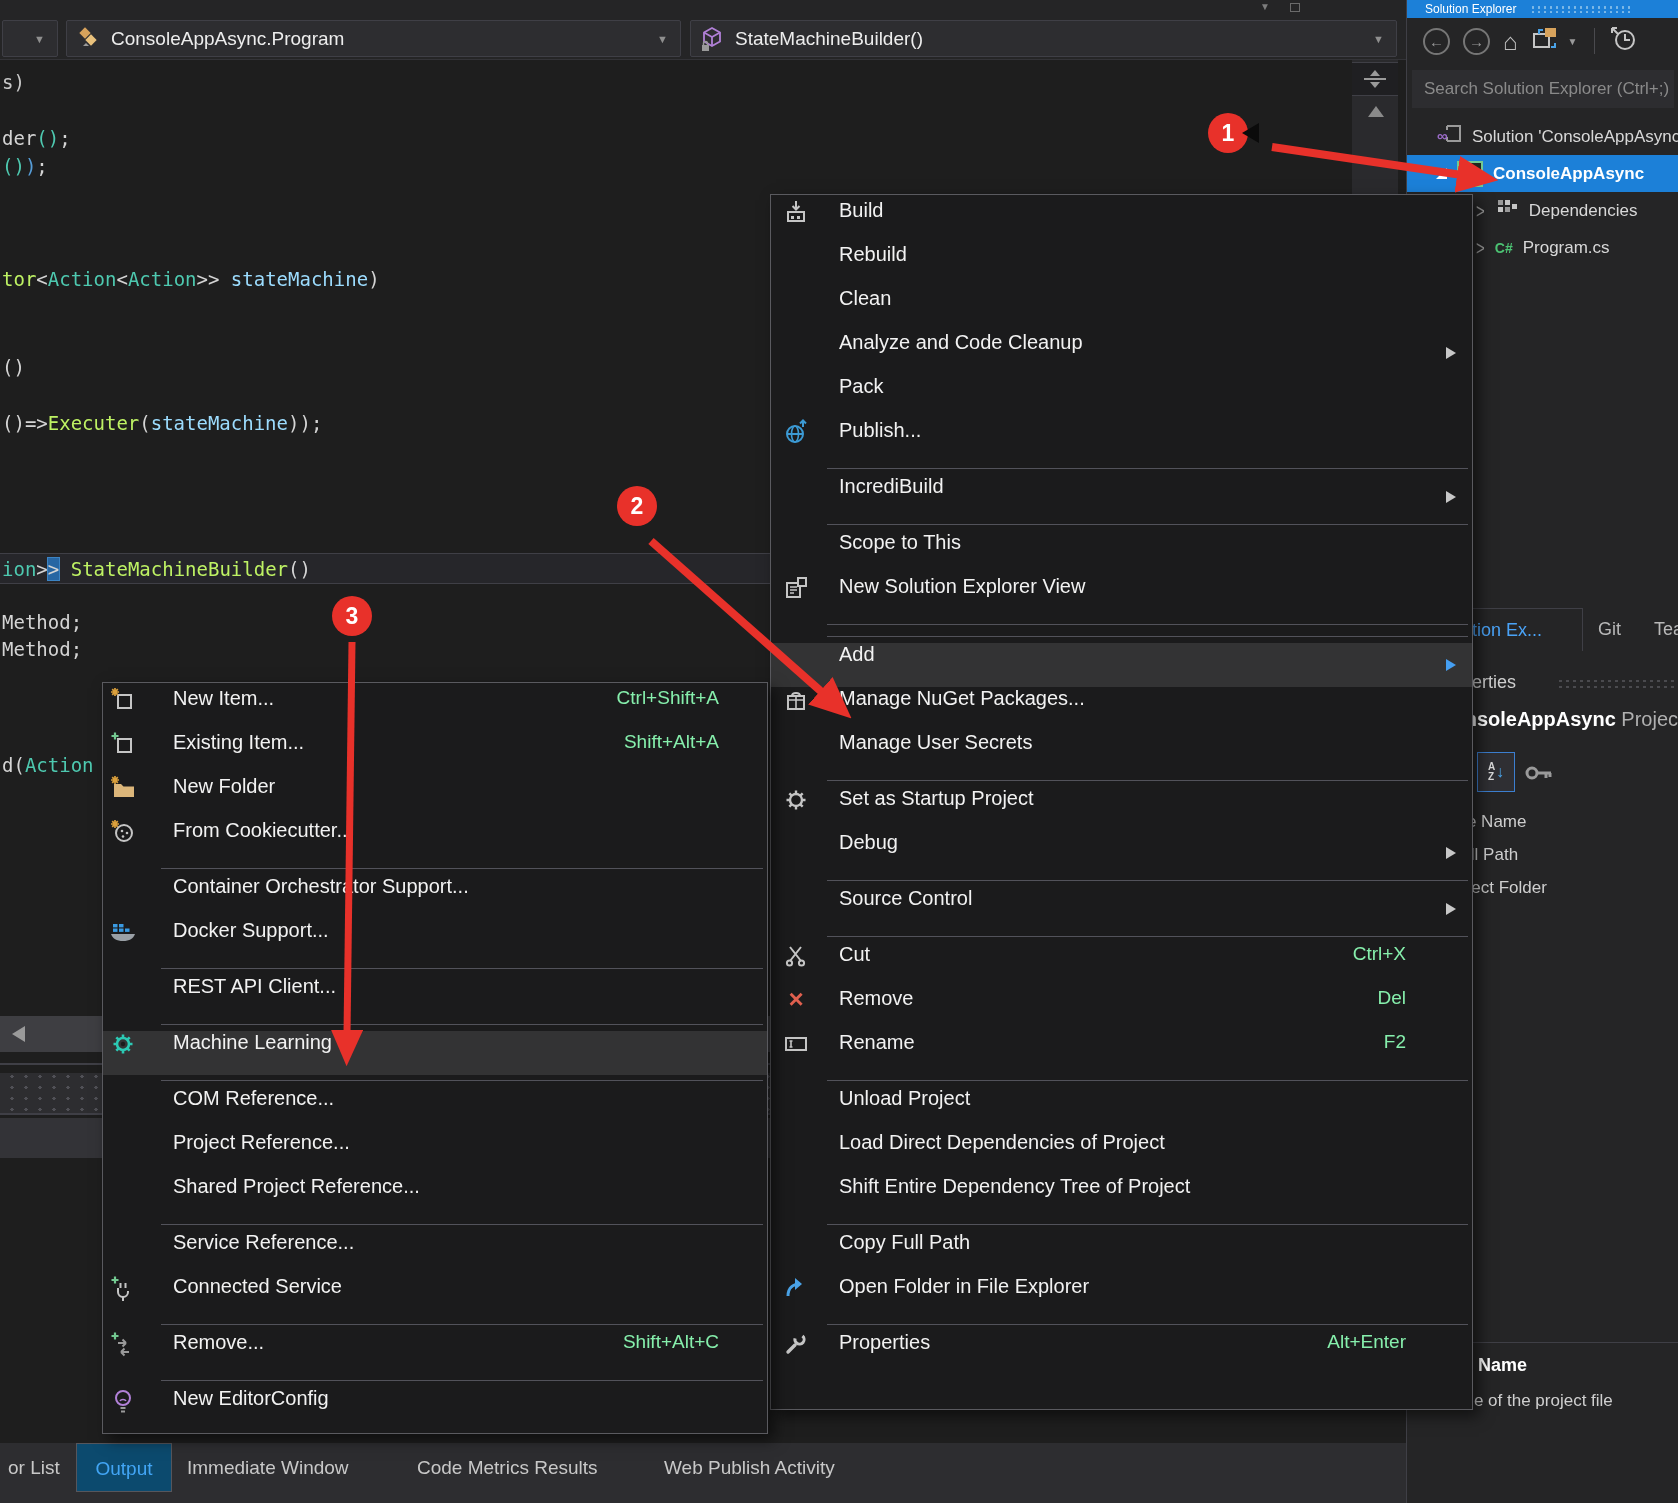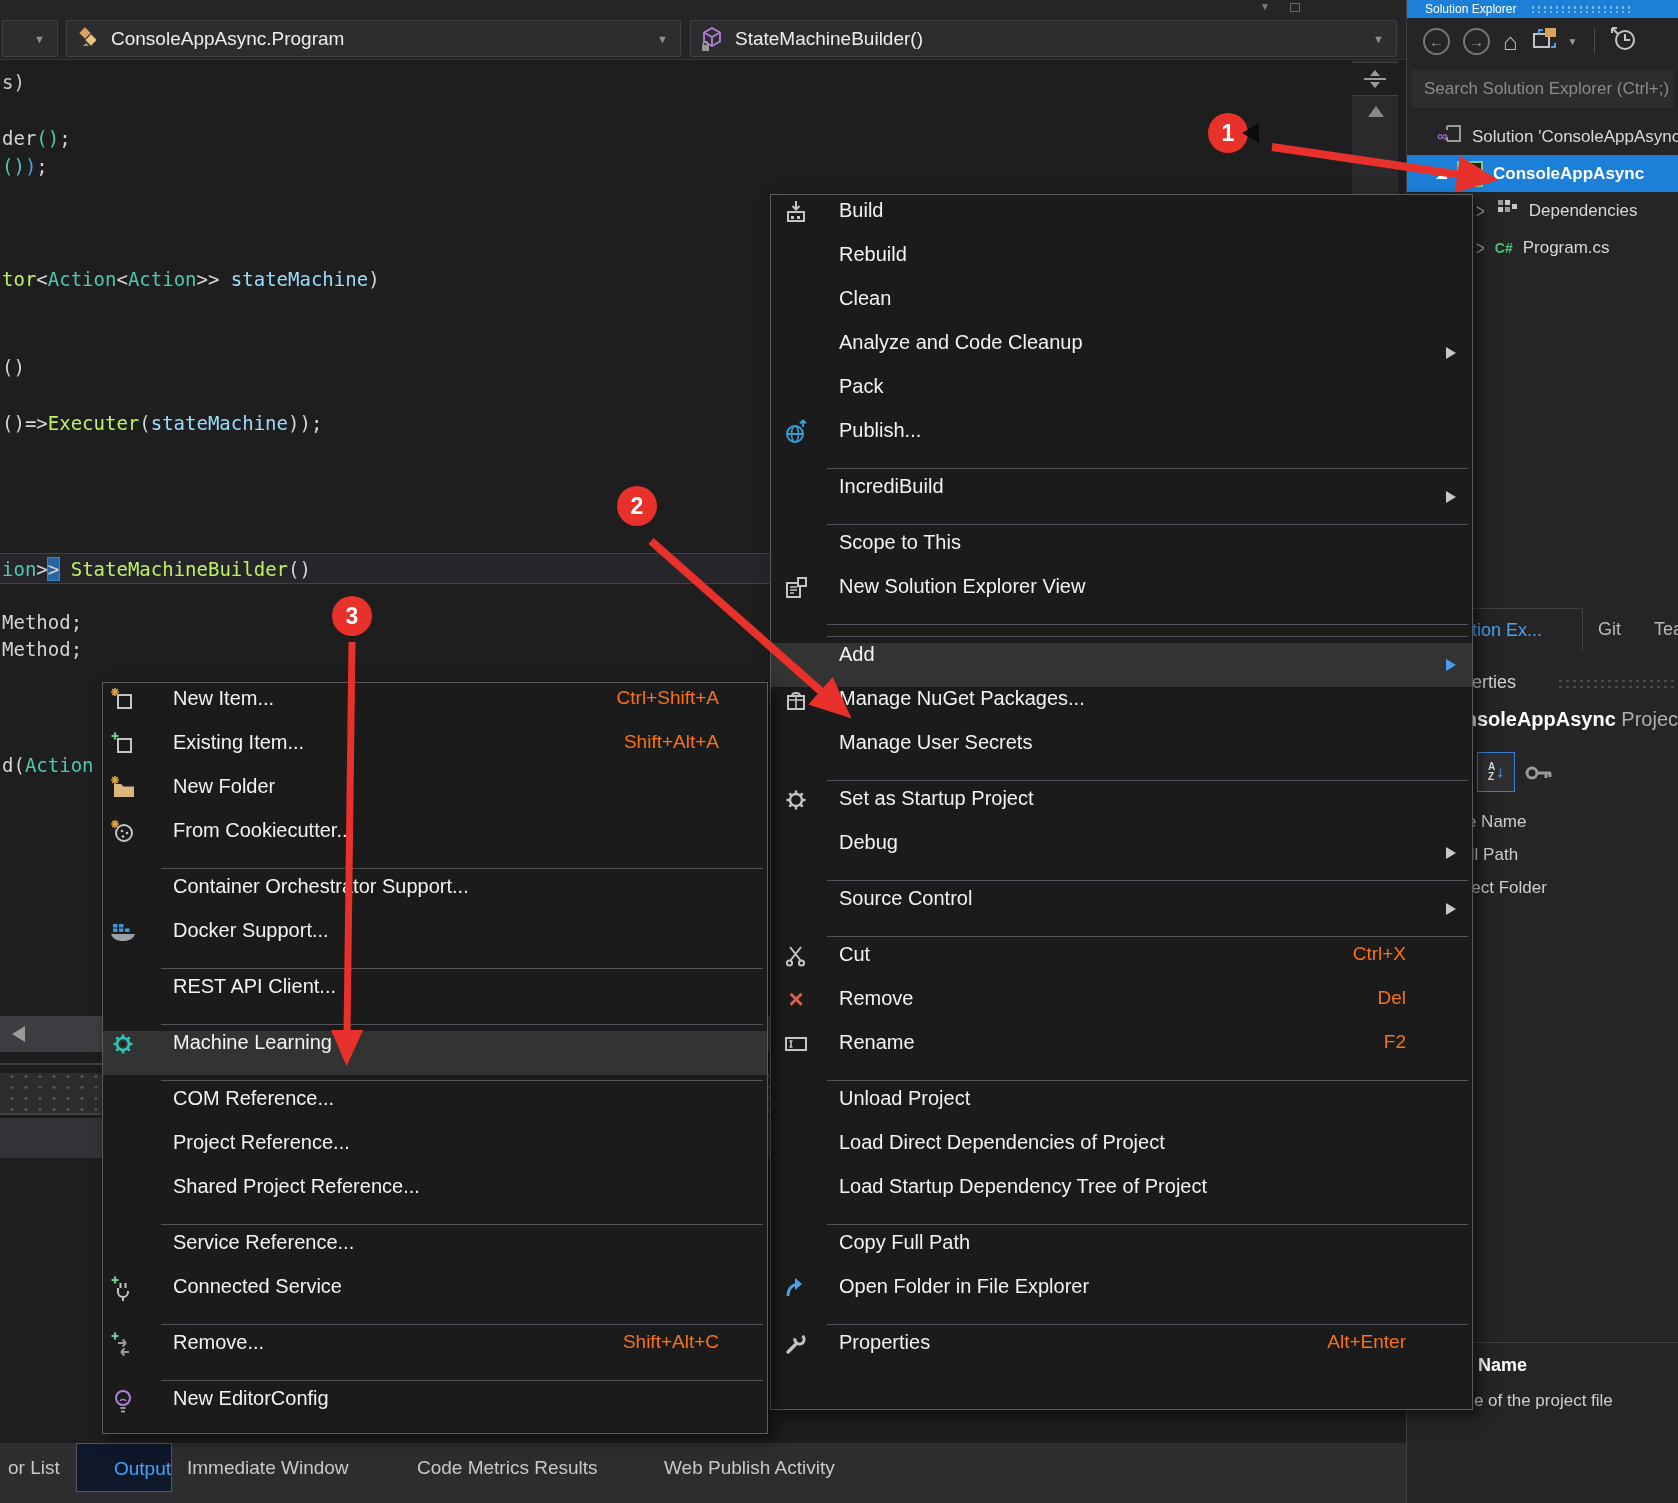--- a/index.html
+++ b/index.html
@@ -72,33 +72,33 @@
   .sortbox .dn{color:#4aa3e8;font-size:16px;font-weight:bold}
   .keyicon{position:absolute;left:116px;top:758px}
   .proprow{position:absolute;color:#cfcfcf;font-size:17px;white-space:nowrap}
   .descblock{position:absolute;left:0;top:1342px;width:272px;height:161px;border-top:1px solid #3f3f46}
   .descname{position:absolute;left:71px;top:12px;color:#fff;font-weight:bold;font-size:18px}
   .desctext{position:absolute;left:31px;top:48px;color:#cfcfcf;font-size:17px;white-space:nowrap}
 
   
   .bottombar{position:absolute;left:0;top:1443px;width:1406px;height:69px;background:#2d2d30;z-index:2}
   .btab{position:absolute;top:0;height:49px;line-height:49px;color:#c8c8c8;font-size:19px;white-space:nowrap}
-  .btab.active{background:#0f172a;border:1px solid #56565c;color:#42a5f5;text-align:right}
+  .btab.active{background:#0c4a6e;border:1px solid #56565c;color:#42a5f5;text-align:center}
 
   
   .menu{position:absolute;background:#1b1b1c;border:1px solid #5a5a5f;box-shadow:6px 6px 14px rgba(0,0,0,.55);padding-top:4px}
   #ctxmenu{left:770px;top:194px;width:703px;height:1216px;z-index:5}
   #addmenu{left:102px;top:682px;width:666px;height:752px;z-index:6}
   .mi{display:flex;align-items:flex-start;height:44px;position:relative}
   .mi.hl{background:#333334}
   .mi .ic{width:50px;min-width:50px;display:flex;justify-content:center;align-items:center}
   #addmenu .mi .ic{width:40px;min-width:40px}
   .mi .lb{font-size:20px;color:#f2f2f2;margin-left:18px;white-space:nowrap}
   #addmenu .mi .lb{margin-left:30px}
-  .mi .sc{margin-left:auto;font-size:19px;color:#f97316;padding-right:66px;white-space:nowrap}
+  .mi .sc{margin-left:auto;font-size:19px;color:#86efac;padding-right:66px;white-space:nowrap}
   #addmenu .mi .sc{padding-right:48px}
   .mi .sub{position:absolute;right:16px;top:16px;width:0;height:0;border-left:10px solid #c8c8c8;border-top:6px solid transparent;border-bottom:6px solid transparent}
   .mi .sub.blue{border-left-color:#459ff2}
   .msep{height:12px;position:relative}
   .msep::after{content:"";position:absolute;left:56px;right:4px;top:5px;border-top:1px solid #52525a}
   #addmenu .msep::after{left:58px}
   .xred{color:#e0604f;font-size:26px;font-weight:bold;line-height:24px}
   .sparkle{stroke:#dba03c;stroke-width:1.7;fill:none}
   .gplus{stroke:#73c991;stroke-width:2.2;fill:none}
 
@@ -427,21 +427,21 @@
     <div class="mi">
         <span class="ic"></span>
         <span class="lb">Unload Project</span>
       </div>
     <div class="mi">
         <span class="ic"></span>
         <span class="lb">Load Direct Dependencies of Project</span>
       </div>
     <div class="mi">
         <span class="ic"></span>
-        <span class="lb">Load Startup Dependency Tree of Project</span>
+        <span class="lb">Shift Entire Dependency Tree of Project</span>
       </div>
     <div class="msep"></div>
     <div class="mi">
         <span class="ic"></span>
         <span class="lb">Copy Full Path</span>
       </div>
     <div class="mi">
       <span class="ic">
         <svg width="26" height="26" viewBox="0 0 26 26">
           <path d="M5 21c0-9 6-12 12-12" stroke="#4aa3e8" stroke-width="3" fill="none"></path>

